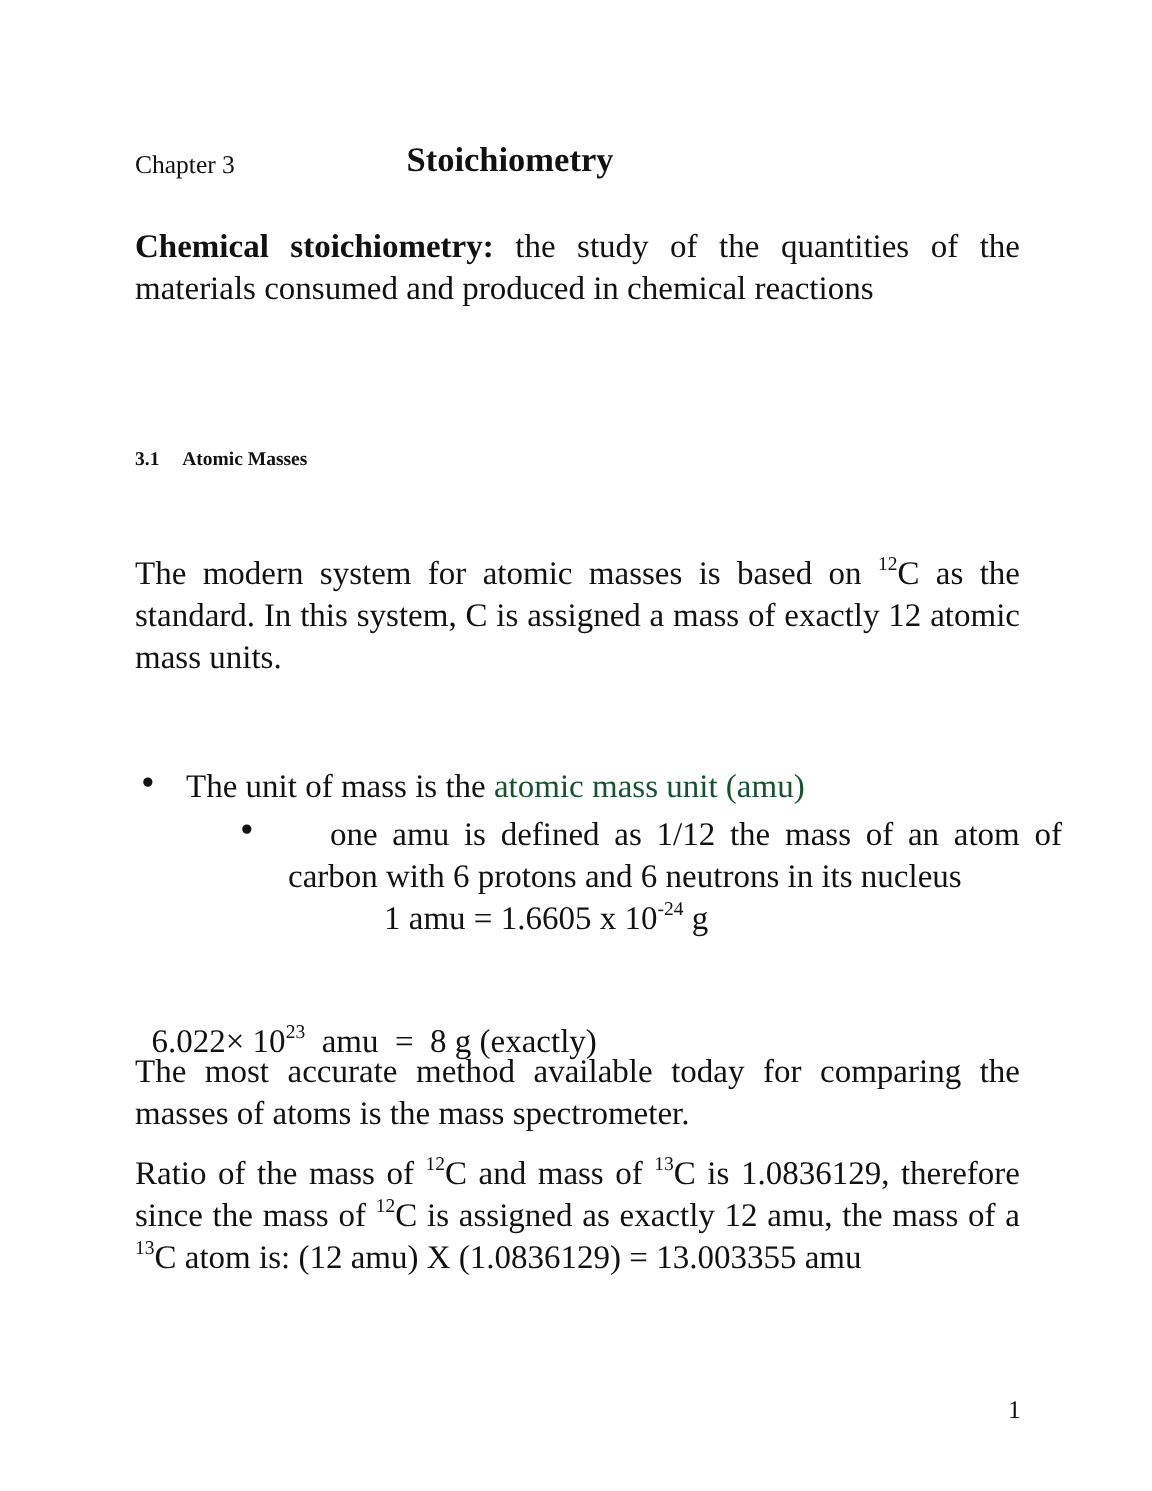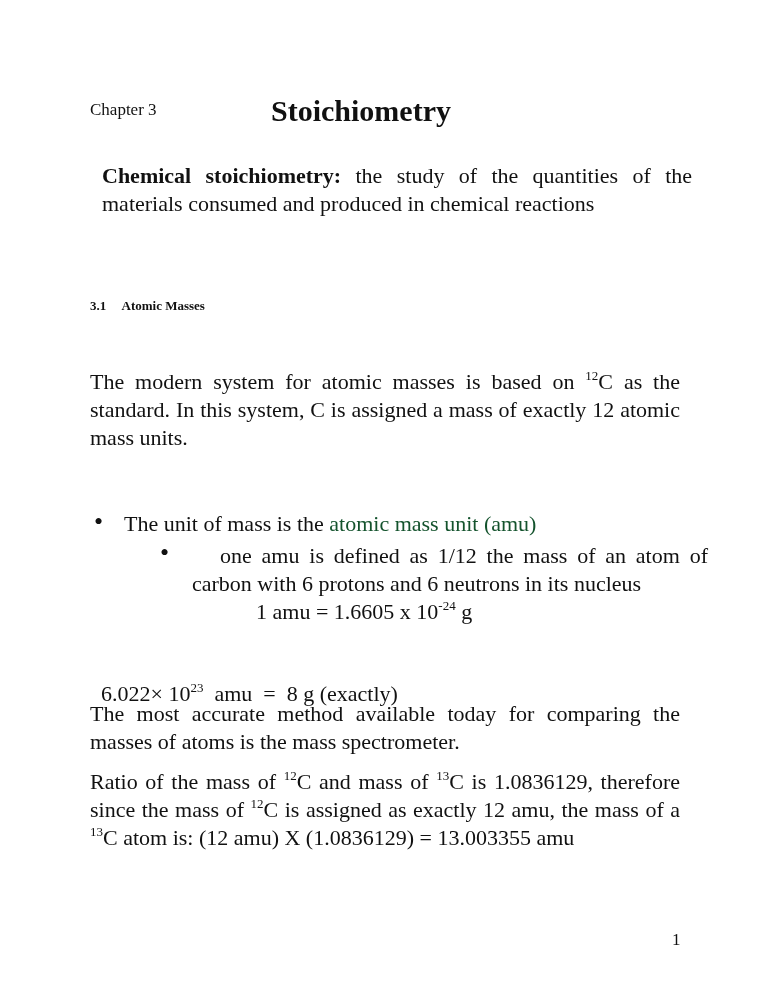--- a/index.html
+++ b/index.html
@@ -14,24 +14,24 @@
     .bold { font-weight: bold; }
     sup { font-size: 13px; line-height: 0; vertical-align: 9px; }
     .hl { color: #14532d; }
     .bullet-dot { position: absolute; font-size: 26px; line-height: 28px; }
   </style>
 </head>
 <body>
 
 <div class="abs" style="left:90px; top:98px; width:600px; height:34px;">
   <span style="position:absolute; left:0; top:2px; font-size:17px;">Chapter 3</span>
-  <span class="bold" style="position:absolute; left:181px; top:-4px; font-size:30px;">Stoichiometry</span>
+  <span class="bold" style="position:absolute; left:181px; top:-4px; font-size:23px;">Stoichiometry</span>
 </div>
 
-<p class="abs fs justify" style="left:90px; top:150px; width:590px; margin:12px; line-height:28px;">
+<p class="abs fs justify" style="left:90px; top:150px; width:590px; margin:0; line-height:28px;">
   <span class="bold">Chemical stoichiometry:</span><span> the study of the quantities of the materials consumed and produced in chemical reactions</span>
 </p>
 
 <div class="abs bold" style="left:90px; top:298px; font-size:13px;">
   <span>3.1</span>
   <span style="margin-left:12px;">Atomic Masses</span>
 </div>
 
 <p class="abs fs justify" style="left:90px; top:368px; width:590px; margin:0;">
   <span>The modern system for atomic masses is based on </span><sup>12</sup><span>C as the standard. In this system, C is assigned a mass of exactly 12 atomic mass units.</span>

